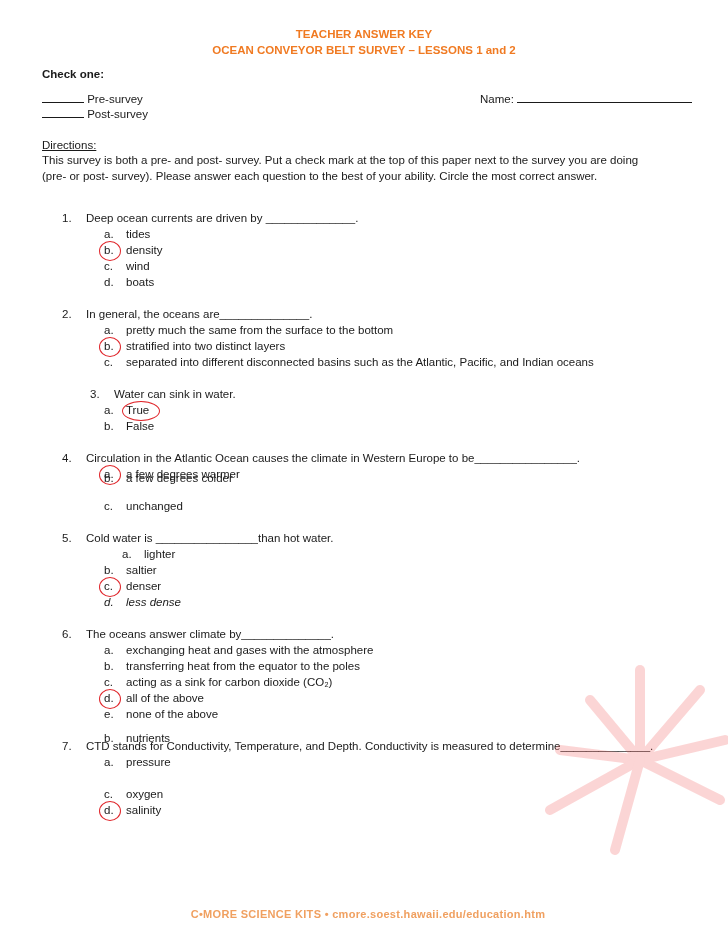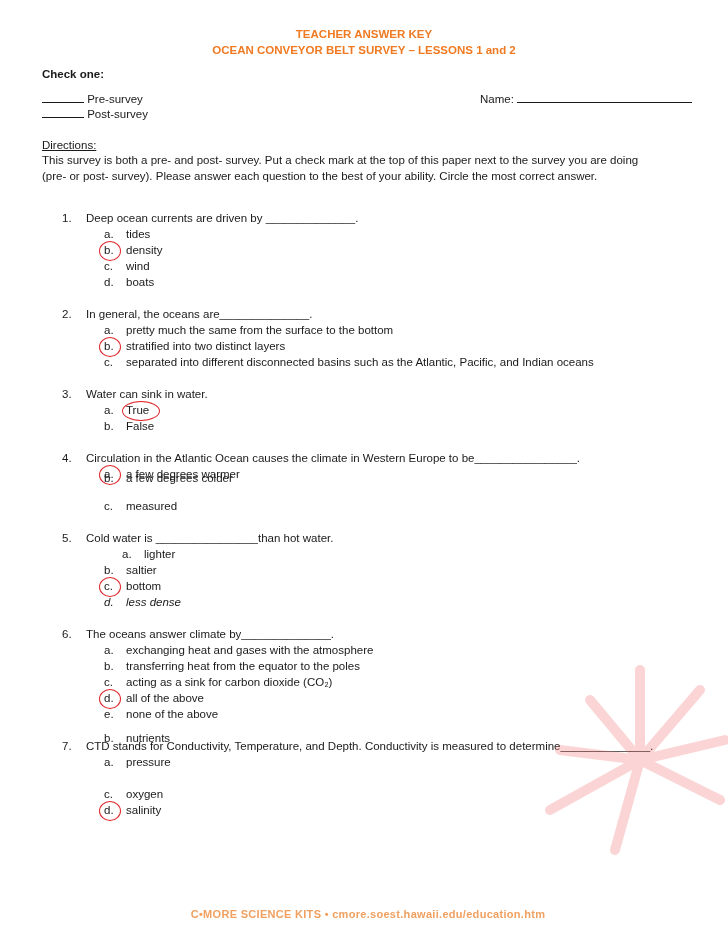--- a/index.html
+++ b/index.html
@@ -49,31 +49,31 @@
 <div id="questions">
     <div class="q" style="top: 212px;"><span class="qnum">1.</span><span>Deep ocean currents are driven by ______________.</span></div>
     <div class="opt" style="top: 228px;"><span class="letter"><span>a.</span></span><span class="ans-text"><span>tides</span></span></div>
     <div class="opt" style="top: 244px;"><span class="letter"><span>b.</span><span class="circ"></span></span><span class="ans-text"><span>density</span></span></div>
     <div class="opt" style="top: 260px;"><span class="letter"><span>c.</span></span><span class="ans-text"><span>wind</span></span></div>
     <div class="opt" style="top: 276px;"><span class="letter"><span>d.</span></span><span class="ans-text"><span>boats</span></span></div>
     <div class="q" style="top: 308px;"><span class="qnum">2.</span><span>In general, the oceans are______________.</span></div>
     <div class="opt" style="top: 324px;"><span class="letter"><span>a.</span></span><span class="ans-text"><span>pretty much the same from the surface to the bottom</span></span></div>
     <div class="opt" style="top: 340px;"><span class="letter"><span>b.</span><span class="circ"></span></span><span class="ans-text"><span>stratified into two distinct layers</span></span></div>
     <div class="opt" style="top: 356px;"><span class="letter"><span>c.</span></span><span class="ans-text"><span>separated into different disconnected basins such as the Atlantic, Pacific, and Indian oceans</span></span></div>
-    <div class="q" style="top: 388px;"><span class="qnum">3.</span><span>Water can sink in water.</span></div>
+    <div class="q" style="top: 388px; margin-left: 28px;"><span class="qnum">3.</span><span>Water can sink in water.</span></div>
     <div class="opt" style="top: 404px;"><span class="letter"><span>a.</span></span><span class="ans-text"><span>True</span><span class="circ-wide"></span></span></div>
     <div class="opt" style="top: 420px;"><span class="letter"><span>b.</span></span><span class="ans-text"><span>False</span></span></div>
     <div class="q" style="top: 452px;"><span class="qnum">4.</span><span>Circulation in the Atlantic Ocean causes the climate in Western Europe to be________________.</span></div>
     <div class="opt" style="top: 468px;"><span class="letter"><span>a.</span><span class="circ"></span></span><span class="ans-text"><span>a few degrees warmer</span></span></div>
     <div class="opt" style="top: 472px;"><span class="letter"><span>b.</span></span><span class="ans-text"><span>a few degrees colder</span></span></div>
-    <div class="opt" style="top: 500px;"><span class="letter"><span>c.</span></span><span class="ans-text"><span>measured</span></span></div>
+    <div class="opt" style="top: 500px;"><span class="letter"><span>c.</span></span><span class="ans-text"><span>unchanged</span></span></div>
     <div class="q" style="top: 532px;"><span class="qnum">5.</span><span>Cold water is ________________than hot water.</span></div>
     <div class="opt" style="top: 548px; margin-left: 18px;"><span class="letter"><span>a.</span></span><span class="ans-text"><span>lighter</span></span></div>
     <div class="opt" style="top: 564px;"><span class="letter"><span>b.</span></span><span class="ans-text"><span>saltier</span></span></div>
-    <div class="opt" style="top: 580px;"><span class="letter"><span>c.</span><span class="circ"></span></span><span class="ans-text"><span>bottom</span></span></div>
+    <div class="opt" style="top: 580px;"><span class="letter"><span>c.</span><span class="circ"></span></span><span class="ans-text"><span>denser</span></span></div>
     <div class="opt" style="top: 596px; font-style: italic;"><span class="letter"><span>d.</span></span><span class="ans-text"><span>less dense</span></span></div>
     <div class="q" style="top: 628px;"><span class="qnum">6.</span><span>The oceans answer climate by______________.</span></div>
     <div class="opt" style="top: 644px;"><span class="letter"><span>a.</span></span><span class="ans-text"><span>exchanging heat and gases with the atmosphere</span></span></div>
     <div class="opt" style="top: 660px;"><span class="letter"><span>b.</span></span><span class="ans-text"><span>transferring heat from the equator to the poles</span></span></div>
     <div class="opt" style="top: 676px;"><span class="letter"><span>c.</span></span><span class="ans-text"><span>acting as a sink for carbon dioxide (CO₂)</span></span></div>
     <div class="opt" style="top: 692px;"><span class="letter"><span>d.</span><span class="circ"></span></span><span class="ans-text"><span>all of the above</span></span></div>
     <div class="opt" style="top: 708px;"><span class="letter"><span>e.</span></span><span class="ans-text"><span>none of the above</span></span></div>
     <div class="q" style="top: 740px;"><span class="qnum">7.</span><span>CTD stands for Conductivity, Temperature, and Depth.  Conductivity is measured to determine______________.</span></div>
     <div class="opt" style="top: 756px;"><span class="letter"><span>a.</span></span><span class="ans-text"><span>pressure</span></span></div>
     <div class="opt" style="top: 732px;"><span class="letter"><span>b.</span></span><span class="ans-text"><span>nutrients</span></span></div>

